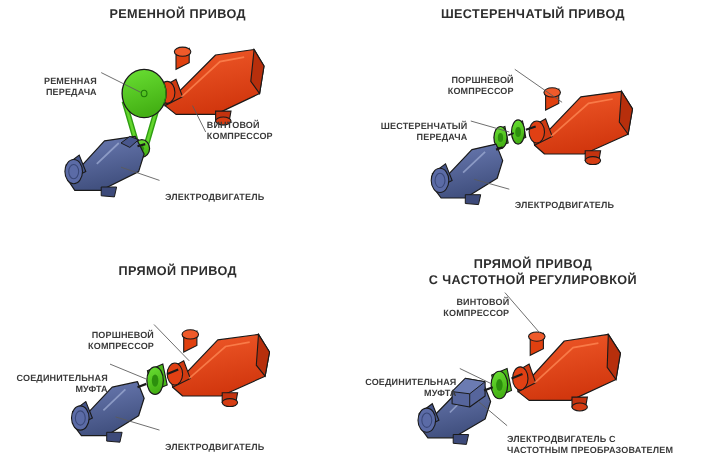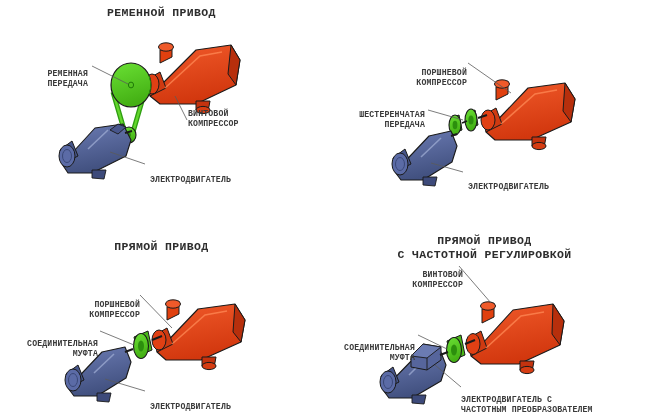--- a/index.html
+++ b/index.html
@@ -2,21 +2,21 @@
 <html><head>
 <meta charset="utf-8">
 <title>Compressor Drive Types</title>
 <style>
   html,body{margin:0;padding:0;}
   body{
     width:646px;height:416px;background:#ffffff;
     font-family:"Liberation Sans","DejaVu Sans",sans-serif;
     overflow:hidden;position:relative;
   }
-  #sheet{position:absolute;left:0;top:0;width:646px;height:416px;font-family:Liberation Mono, monospace;}
+  #sheet{position:absolute;left:0;top:0;width:646px;height:416px;}
   .quad{position:absolute;width:323px;height:208px;}
   #q1{left:0;top:0}
   #q2{left:323px;top:0}
   #q3{left:0;top:208px}
   #q4{left:323px;top:208px}
 
   .title{
     position:absolute;width:100%;text-align:center;
     font-size:11.5px;font-weight:bold;letter-spacing:.35px;
     color:#2d2d2d;line-height:14px;white-space:pre-line;
@@ -115,20 +115,21 @@
     </svg>
 
     <div class="lbl r" style="left:8px;top:53px;width:80px">РЕМЕННАЯ
 ПЕРЕДАЧА</div>
     <div class="lbl l" style="left:188px;top:93px;width:120px">ВИНТОВОЙ
 КОМПРЕССОР</div>
     <div class="lbl l" style="left:150px;top:159px;width:150px">ЭЛЕКТРОДВИГАТЕЛЬ</div>
   </div>
 
   <div class="quad" id="q2">
+    <div class="title">ШЕСТЕРЕНЧАТЫЙ ПРИВОД</div>
 
     <svg class="art" viewBox="0 0 323 208">
       <g>
         <path d="M163 132 L205 88 L242 83 L252 99 L248 122 L208 140 L172 140 Z" fill="url(#red1)" stroke="#1a1a1a" stroke-width="1.1" stroke-linejoin="round"></path>
         <path d="M242 83 L252 99 L248 122 L240 111 Z" fill="#b72f0c" stroke="#1a1a1a" stroke-width="1"></path>
         <path d="M163 132 L159 116 L173 108 L179 124 Z" fill="#cf3a11" stroke="#1a1a1a" stroke-width="1"></path>
         <ellipse cx="165" cy="120" rx="7" ry="10" fill="#e04014" stroke="#1a1a1a" stroke-width="1"></ellipse>
         <path d="M178 124 L212 94 L234 90" fill="none" stroke="#ff8a55" stroke-width="1.6" opacity=".75"></path>
         <path d="M173 100 L173 87 L185 81 L185 94 Z" fill="#e0400f" stroke="#1a1a1a" stroke-width="1"></path>
         <ellipse cx="179" cy="84" rx="7.5" ry="4.2" fill="#ef5a2a" stroke="#1a1a1a" stroke-width="1"></ellipse>
@@ -157,21 +158,21 @@
         <path d="M128 136 L134 134" stroke="#1a1a1a" stroke-width="2"></path>
       </g>
 
       <path class="lead" d="M145 63 L188 93"></path>
       <path class="lead" d="M105 110 L140 120"></path>
       <path class="lead" d="M140 172 L108 163"></path>
     </svg>
 
     <div class="lbl r" style="left:56px;top:52px;width:88px">ПОРШНЕВОЙ
 КОМПРЕССОР</div>
-    <div class="lbl r" style="left:2px;top:94px;width:100px">ШЕСТЕРЕНЧАТАЯ
+    <div class="lbl r" style="left:2px;top:94px;width:100px">ШЕСТЕРЕНЧАТЫЙ
 ПЕРЕДАЧА</div>
     <div class="lbl l" style="left:145px;top:166px;width:160px">ЭЛЕКТРОДВИГАТЕЛЬ</div>
   </div>
 
   <div class="quad" id="q3">
     <div class="title">ПРЯМОЙ ПРИВОД</div>
 
     <svg class="art" viewBox="0 0 323 208">
       <g>
         <path d="M157 144 L198 101 L235 96 L245 112 L241 134 L201 152 L166 152 Z" fill="url(#red1)" stroke="#1a1a1a" stroke-width="1.1" stroke-linejoin="round"></path>

